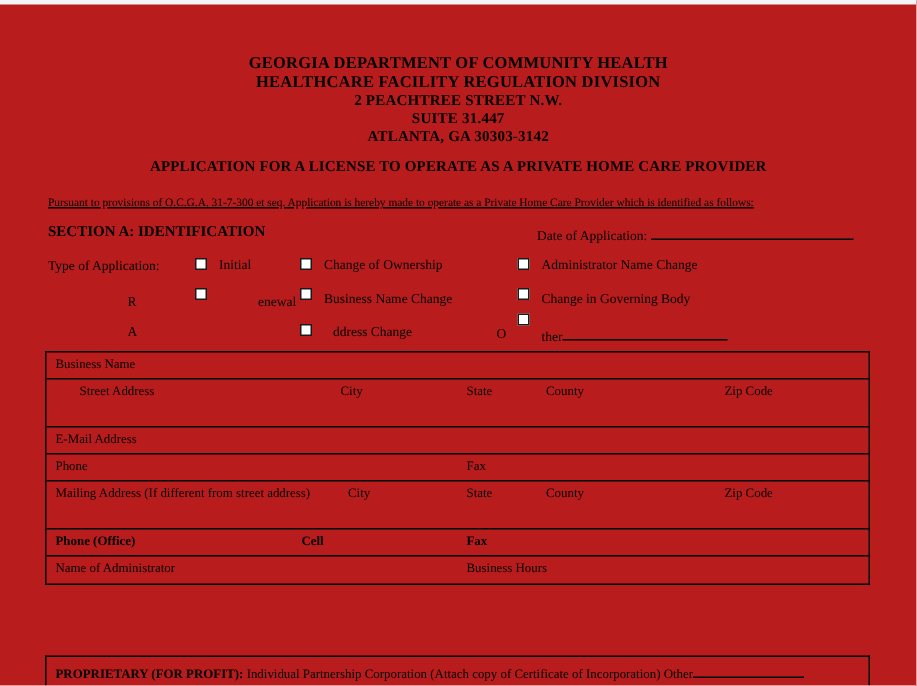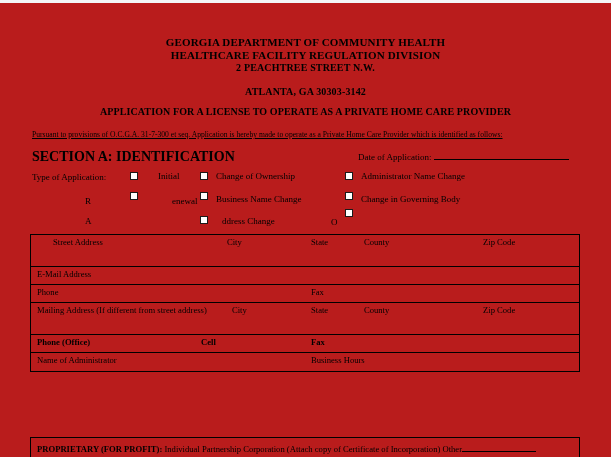--- a/index.html
+++ b/index.html
@@ -58,21 +58,21 @@
     left: 32px; top: 130px;
     font-size: 7.6px;
     text-decoration: underline;
     white-space: nowrap;
   }
 
   
   .section-head {
     position: absolute;
     font-weight: bold;
-    font-size: 14px;
+    font-size: 10px;
     white-space: nowrap;
   }
   #sectionA { left: 32px; top: 149px; }
   #sectionB { left: 32px; top: 415px; }
 
   .dateline {
     position: absolute;
     left: 358px; top: 150px;
     font-size: 9px;
     white-space: nowrap;
@@ -150,37 +150,38 @@
 </head>
 <body>
 
 <div id="page">
 
   <div id="topstrip"></div>
 
   <div class="letterhead lh1">GEORGIA DEPARTMENT OF COMMUNITY HEALTH</div>
   <div class="letterhead lh2">HEALTHCARE FACILITY  REGULATION DIVISION</div>
   <div class="letterhead lh3">2 PEACHTREE STREET N.W.</div>
+  <div class="letterhead lh4">SUITE 31.447</div>
   <div class="letterhead lh5">ATLANTA, GA 30303-3142</div>
 
   <div class="apptitle">APPLICATION FOR A LICENSE TO OPERATE AS A PRIVATE HOME CARE PROVIDER</div>
 
   <div class="citation">Pursuant to provisions of O.C.G.A. 31-7-300 et seq.  Application is hereby made to operate as a Private Home Care Provider which is identified as follows:</div>
 
   <div class="section-head" id="sectionA">SECTION A:  IDENTIFICATION</div>
 
   <div class="dateline">
     <span>Date of Application:</span>
     <span class="ruleline" style="width:135px;"></span>
   </div>
 
   <div class="ctext" style="left:32px; top:172px;">Type of Application:</div>
 
   <div class="cbx" style="left:130px; top:172px;"></div>
-  <div class="ctext" style="left:158px; top:171px;">Initial</div>
+  <div class="ctext" style="left:146px; top:171px;">Initial</div>
 
   <div class="ctext" style="left:85px; top:196px;">R</div>
   <div class="cbx" style="left:130px; top:192px;"></div>
   <div class="ctext" style="left:172px; top:196px;">enewal</div>
 
   <div class="ctext" style="left:85px; top:216px;">A</div>
 
   <div class="cbx" style="left:200px; top:172px;"></div>
   <div class="ctext" style="left:216px; top:171px;">Change of Ownership</div>
 
@@ -191,22 +192,28 @@
   <div class="ctext" style="left:222px; top:216px;">ddress Change</div>
 
   <div class="cbx" style="left:345px; top:172px;"></div>
   <div class="ctext" style="left:361px; top:171px;">Administrator Name Change</div>
 
   <div class="cbx" style="left:345px; top:192px;"></div>
   <div class="ctext" style="left:361px; top:194px;">Change in Governing Body</div>
 
   <div class="ctext" style="left:331px; top:217px;">O</div>
   <div class="cbx" style="left:345px; top:209px;"></div>
+  <div class="ctext" style="left:361px; top:217px;">
+    <span>ther</span><span class="ruleline" style="width:110px;"></span>
+  </div>
 
   <div id="idtable">
+    <div class="row r-short">
+      <span class="cell" style="left:6px;">Business Name</span>
+    </div>
 
     <div class="row r-tall">
       <span class="cell" style="left:6px;padding-left:16px;">Street Address</span>
       <span class="cell" style="left:196px;">City</span>
       <span class="cell" style="left:280px;">State</span>
       <span class="cell" style="left:333px;">County</span>
       <span class="cell" style="left:452px;">Zip Code</span>
     </div>
 
     <div class="row r-short">

